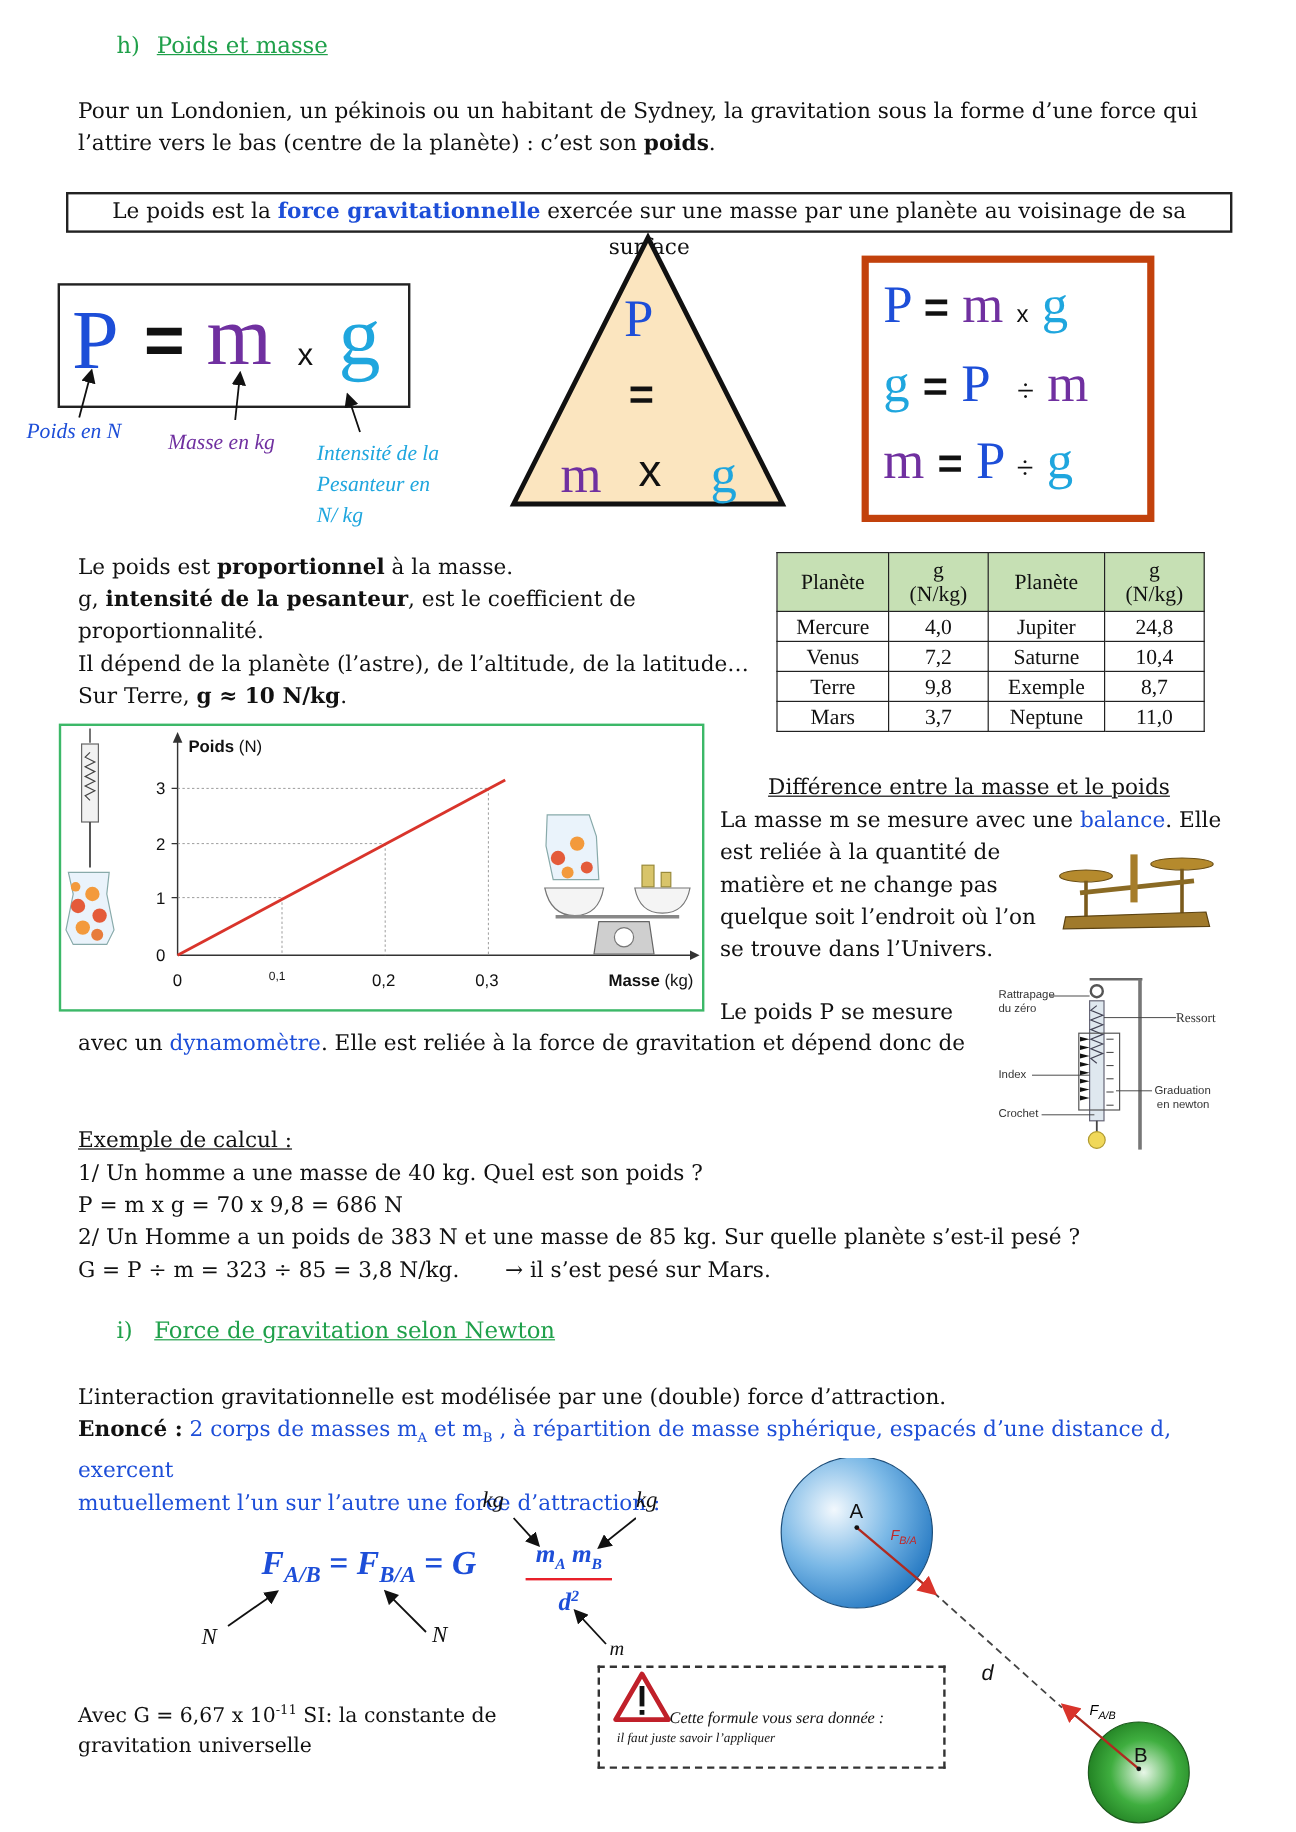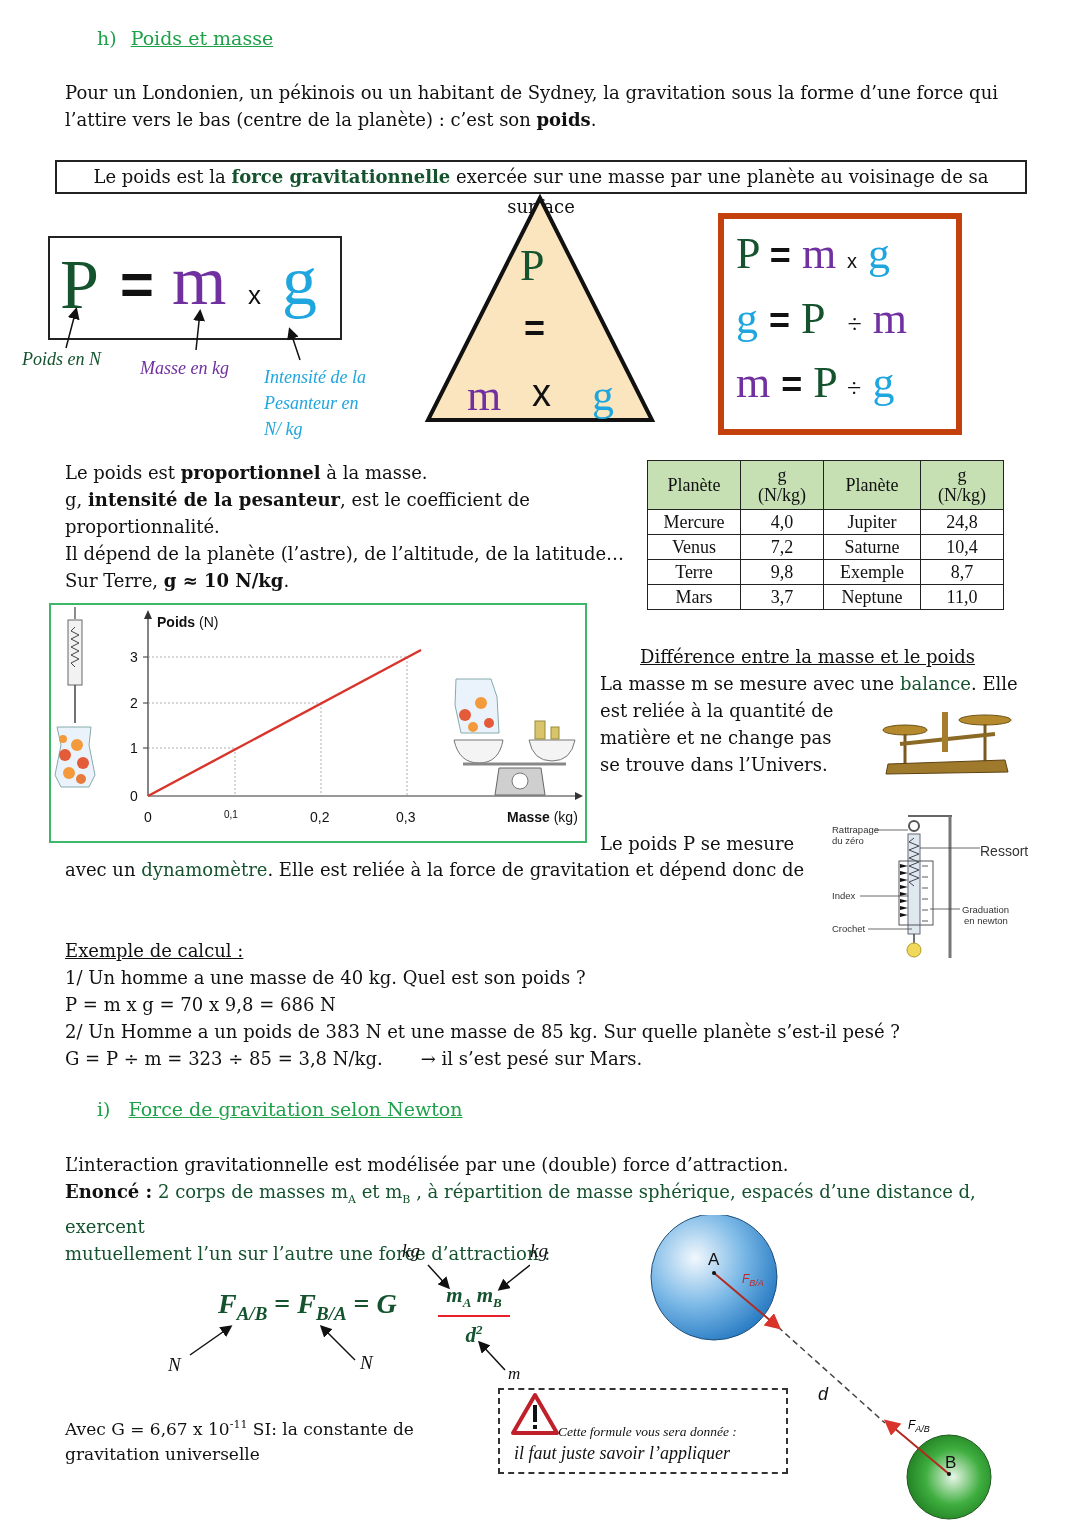--- a/index.html
+++ b/index.html
@@ -4,21 +4,21 @@
 <style>
   html, body { margin: 0; padding: 0; background: #ffffff; }
   body {
     width: 1080px; height: 1527px; position: relative; overflow: hidden;
     font-family: "DejaVu Serif", "Liberation Serif", serif;
     color: #111; font-size: 18px;
   }
   .abs { position: absolute; }
   .serif { font-family: "Liberation Serif", "DejaVu Serif", serif; }
   .sans { font-family: "Liberation Sans", "DejaVu Sans", sans-serif; }
-  .red { color: #14532d; }
+  .red { color: #1d4ed8; }
   .purple { color: #7030a0; }
   .cyan { color: #1fa6de; }
   .heading { font-size: 19px; color: #1fa04a; }
   .heading .lbl { text-decoration: underline; margin-left: 14px; }
   .para { font-size: 18px; line-height: 27px; }
   .u { text-decoration: underline; }
   b { font-weight: bold; }
 
   .defbox {
     left: 55px; top: 160px; width: 968px; height: 30px;
@@ -220,20 +220,21 @@
   <div class="abs sans" style="left:259px; top:204px; font-size:14px;">0,2</div>
   <div class="abs sans" style="left:345px; top:204px; font-size:14px;">0,3</div>
   <div class="abs sans" style="left:456px; top:204px; font-size:14px;"><b>Masse</b> <span>(kg)</span></div>
 </div>
 
 <div class="abs para" style="left:600px; top:643px; width:420px;">
   <div class="u" style="text-align:center; width:415px;">Différence entre la masse et le poids</div>
   <div><span>La masse m se mesure avec une </span><span class="red">balance</span><span>. Elle</span></div>
   <div>est reliée à la quantité de</div>
   <div>matière et ne change pas</div>
+  <div>quelque soit l’endroit où l’on</div>
   <div>se trouve dans l’Univers.</div>
 </div>
 
 <svg class="abs" style="left:880px; top:706px;" width="135" height="76">
   <ellipse cx="25" cy="24" rx="22" ry="5" fill="#b58a2d" stroke="#6b4f15"></ellipse>
   <ellipse cx="105" cy="14" rx="26" ry="5" fill="#b58a2d" stroke="#6b4f15"></ellipse>
   <line x1="25" y1="28" x2="25" y2="58" stroke="#7a5a1c" stroke-width="3"></line>
   <line x1="105" y1="18" x2="105" y2="58" stroke="#7a5a1c" stroke-width="3"></line>
   <line x1="20" y1="38" x2="115" y2="28" stroke="#8a6a24" stroke-width="4"></line>
   <rect x="62" y="6" width="6" height="40" fill="#a67d2a"></rect>
@@ -277,21 +278,21 @@
     <line x1="100" y1="40" x2="160" y2="40"></line>
     <line x1="40" y1="88" x2="88" y2="88"></line>
     <line x1="110" y1="101" x2="140" y2="101"></line>
     <line x1="48" y1="121" x2="92" y2="121"></line>
   </g>
 </svg>
 <div class="abs sans" style="left:832px; top:824px; font-size:9.5px; line-height:11px; color:#333;">
     <div>Rattrapage</div>
     <div>du zéro</div>
   </div>
-<div class="abs sans" style="left:980px; top:843px; font-size:14px; color:#333;">Ressort</div>
+<div class="abs sans" style="left:980px; top:843px; font-size:11px; color:#333;font-family:Liberation Serif, serif;">Ressort</div>
 <div class="abs sans" style="left:832px; top:890px; font-size:9.5px; color:#333;">Index</div>
 <div class="abs sans" style="left:962px; top:904px; font-size:9.5px; line-height:11px; color:#333;">
     <div>Graduation</div>
     <div style="padding-left:2px;">en newton</div>
   </div>
 <div class="abs sans" style="left:832px; top:923px; font-size:9.5px; color:#333;">Crochet</div>
 
 <div class="abs para" style="left:65px; top:937px; width:900px;">
   <div class="u">Exemple de calcul :</div>
   <div>1/ Un homme a une masse de 40 kg. Quel est son poids ?</div>
@@ -345,21 +346,21 @@
   <div>gravitation universelle</div>
 </div>
 
 <div class="abs warnbox"></div>
 <svg class="abs" style="left:510px; top:1392px;" width="50" height="44">
   <polygon points="25,3 47,41 3,41" fill="#fff" stroke="#c0202a" stroke-width="4" stroke-linejoin="round"></polygon>
   <rect x="23" y="13" width="4" height="17" fill="#111"></rect>
   <rect x="23" y="33" width="4" height="4" fill="#111"></rect>
 </svg>
 <div class="abs serif" style="left:558px; top:1424px; font-style:italic; font-size:13.5px;">Cette formule vous sera donnée :</div>
-<div class="abs serif" style="left:514px; top:1443px; font-style:italic; font-size:18px;">il faut juste savoir l’appliquer</div>
+<div class="abs serif" style="left:514px; top:1443px; font-style:italic; font-size:11px;">il faut juste savoir l’appliquer</div>
 
 <svg class="abs" style="left:640px; top:1215px;" width="380" height="312">
   <defs>
     <radialGradient id="gA" cx="0.35" cy="0.35" r="0.7">
       <stop offset="0" stop-color="#f2f8fd"></stop>
         <stop offset="0.55" stop-color="#7ab8e6"></stop>
         <stop offset="1" stop-color="#2a7cc4"></stop>
     </radialGradient>
     <radialGradient id="gB" cx="0.55" cy="0.5" r="0.6">
       <stop offset="0" stop-color="#e8f6e8"></stop>

